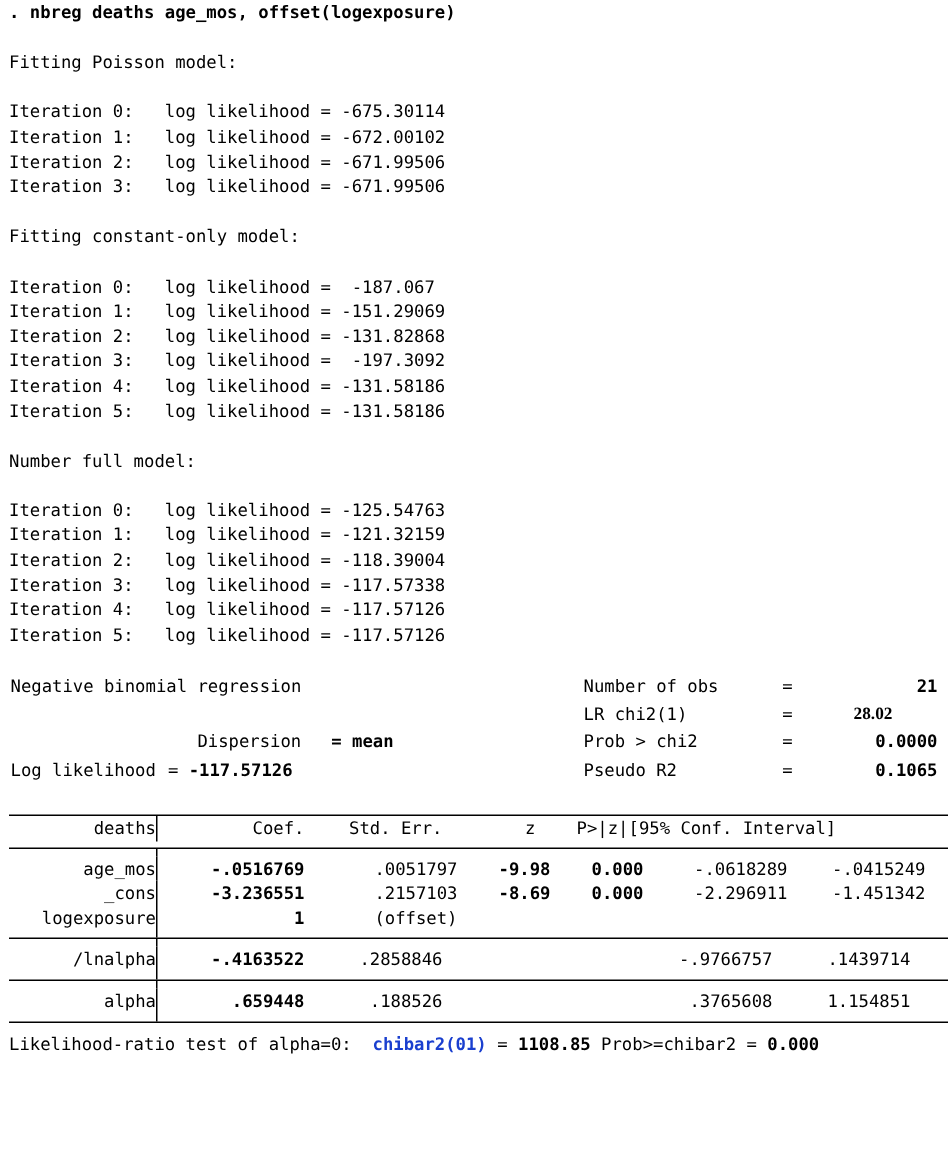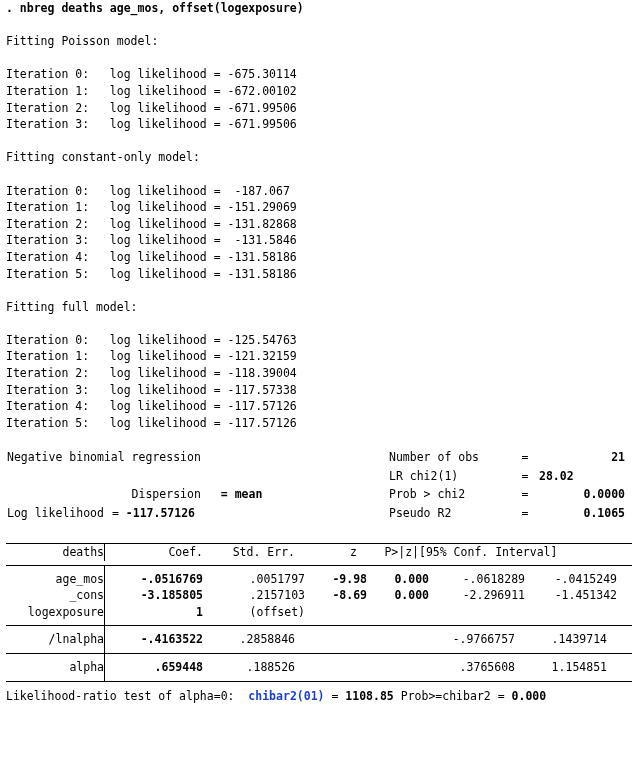--- a/index.html
+++ b/index.html
@@ -96,29 +96,29 @@
   </div>
 
   <div class="blankline"></div>
 
   <div class="block">
     <pre>Fitting constant-only model:</pre>
     <div class="blankline"></div>
     <pre>Iteration 0:   log likelihood =  -187.067</pre>
     <pre>Iteration 1:   log likelihood = -151.29069</pre>
     <pre>Iteration 2:   log likelihood = -131.82868</pre>
-    <pre>Iteration 3:   log likelihood =  -131.5846</pre>
+    <pre>Iteration 3:   log likelihood =  -197.3092</pre>
     <pre>Iteration 4:   log likelihood = -131.58186</pre>
     <pre>Iteration 5:   log likelihood = -131.58186</pre>
   </div>
 
   <div class="blankline"></div>
 
   <div class="block">
-    <pre>Fitting full model:</pre>
+    <pre>Number full model:</pre>
     <div class="blankline"></div>
     <pre>Iteration 0:   log likelihood = -125.54763</pre>
     <pre>Iteration 1:   log likelihood = -121.32159</pre>
     <pre>Iteration 2:   log likelihood = -118.39004</pre>
     <pre>Iteration 3:   log likelihood = -117.57338</pre>
     <pre>Iteration 4:   log likelihood = -117.57126</pre>
     <pre>Iteration 5:   log likelihood = -117.57126</pre>
   </div>
 
   <div class="blankline"></div>
@@ -129,21 +129,21 @@
           <tr>
         <td style="white-space:pre; width:380px;"><span>Negative binomial regression</span></td>
         <td style="white-space:pre; width:122px;"><span>Number of obs</span></td>
         <td style="white-space:pre; width:24px; text-align:center;"><span>=</span></td>
         <td style="white-space:pre; text-align:right; width:86px;"><span class="b">21</span></td>
       </tr>
       <tr>
         <td style="white-space:pre;"></td>
         <td style="white-space:pre;"><span>LR chi2(1)</span></td>
         <td style="white-space:pre; text-align:center;"><span>=</span></td>
-        <td style="white-space:pre; text-align:left;"><span class="b">28.02</span></td>
+        <td style="white-space:pre; text-align:center;font-family:Liberation Serif, serif;"><span class="b">28.02</span></td>
       </tr>
       <tr>
         <td style="white-space:pre;text-align:center;"><span>Dispersion</span><span style="padding-left:20px;" class="b">= mean</span></td>
         <td style="white-space:pre;"><span>Prob &gt; chi2</span></td>
         <td style="white-space:pre; text-align:center;"><span>=</span></td>
         <td style="white-space:pre; text-align:right;"><span class="b">0.0000</span></td>
       </tr>
       <tr>
         <td style="white-space:pre;margin-left:11px;"><span>Log likelihood</span><span style="padding-left:8px;">= </span><span class="b">-117.57126</span></td>
         <td style="white-space:pre;"><span>Pseudo R2</span></td>
@@ -190,21 +190,21 @@
         <td class="num c-se">.0051797</td>
         <td class="num c-z b">-9.98</td>
         <td class="num c-p b">0.000</td>
         <td class="num c-ci1">-.0618289</td>
         <td class="num c-ci2">-.0415249</td>
       </tr>
 
       <tr>
         <td class="col-label">_cons</td>
         <td class="sepcell" style="border-left:1px solid #000;"></td>
-        <td class="num c-coef b">-3.185805</td>
+        <td class="num c-coef b">-3.236551</td>
         <td class="num c-se">.2157103</td>
         <td class="num c-z b">-8.69</td>
         <td class="num c-p b">0.000</td>
         <td class="num c-ci1">-2.296911</td>
         <td class="num c-ci2">-1.451342</td>
       </tr>
 
       <tr>
         <td class="col-label">logexposure</td>
         <td class="sepcell" style="border-left:1px solid #000;"></td>

